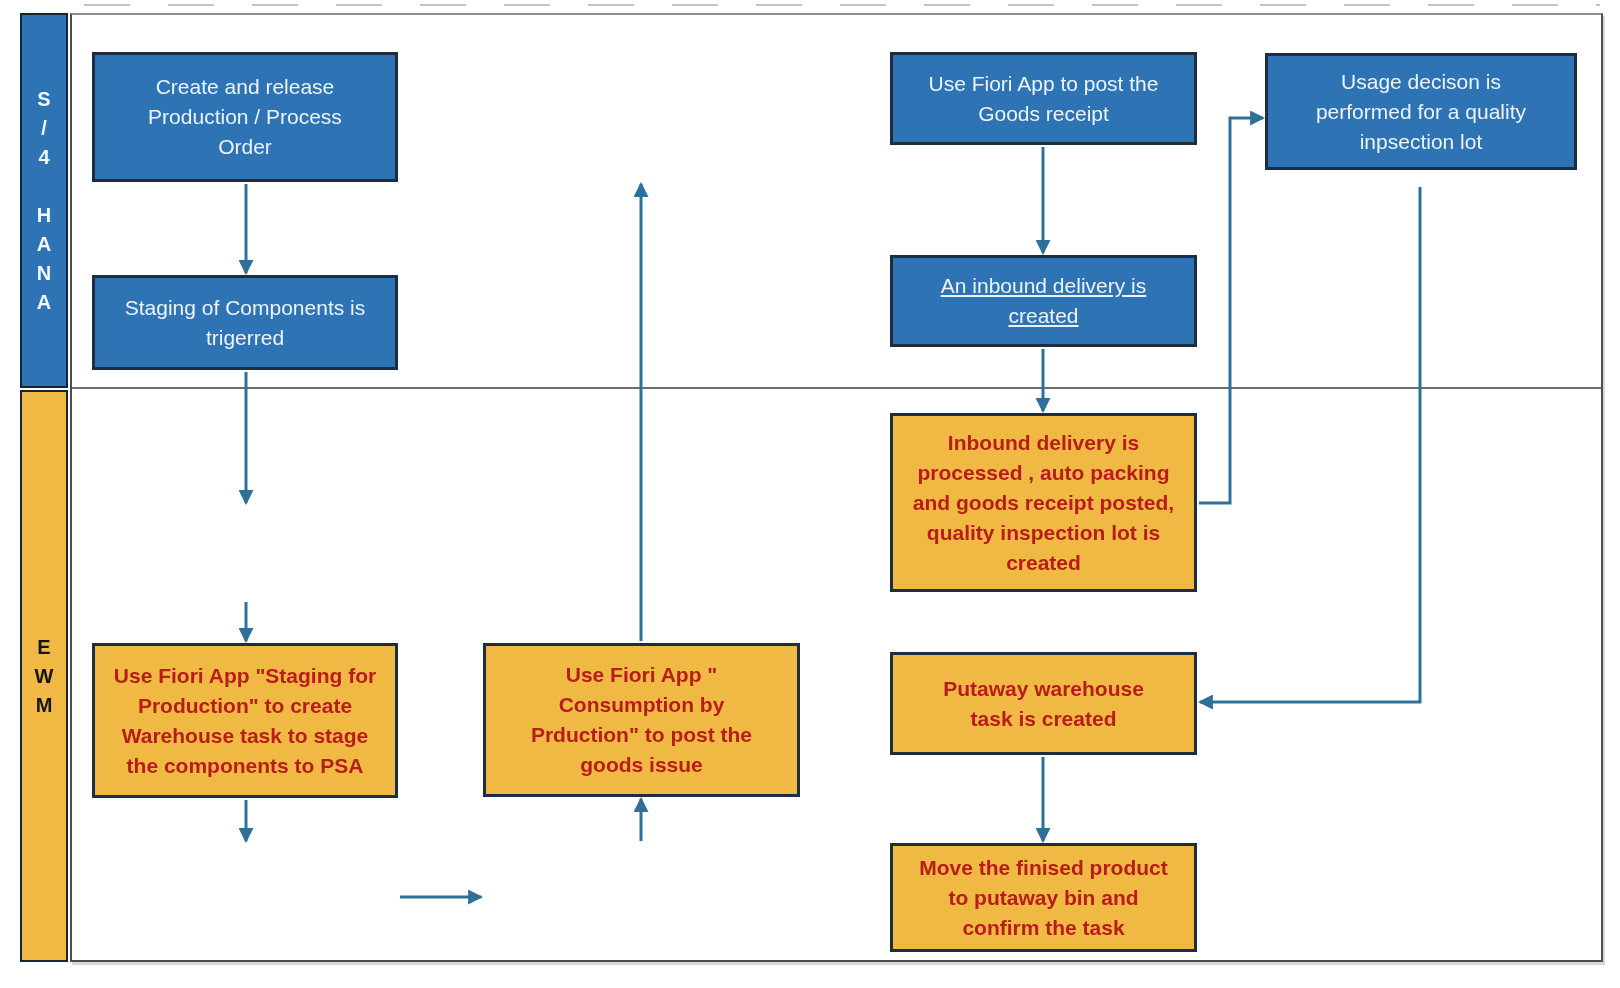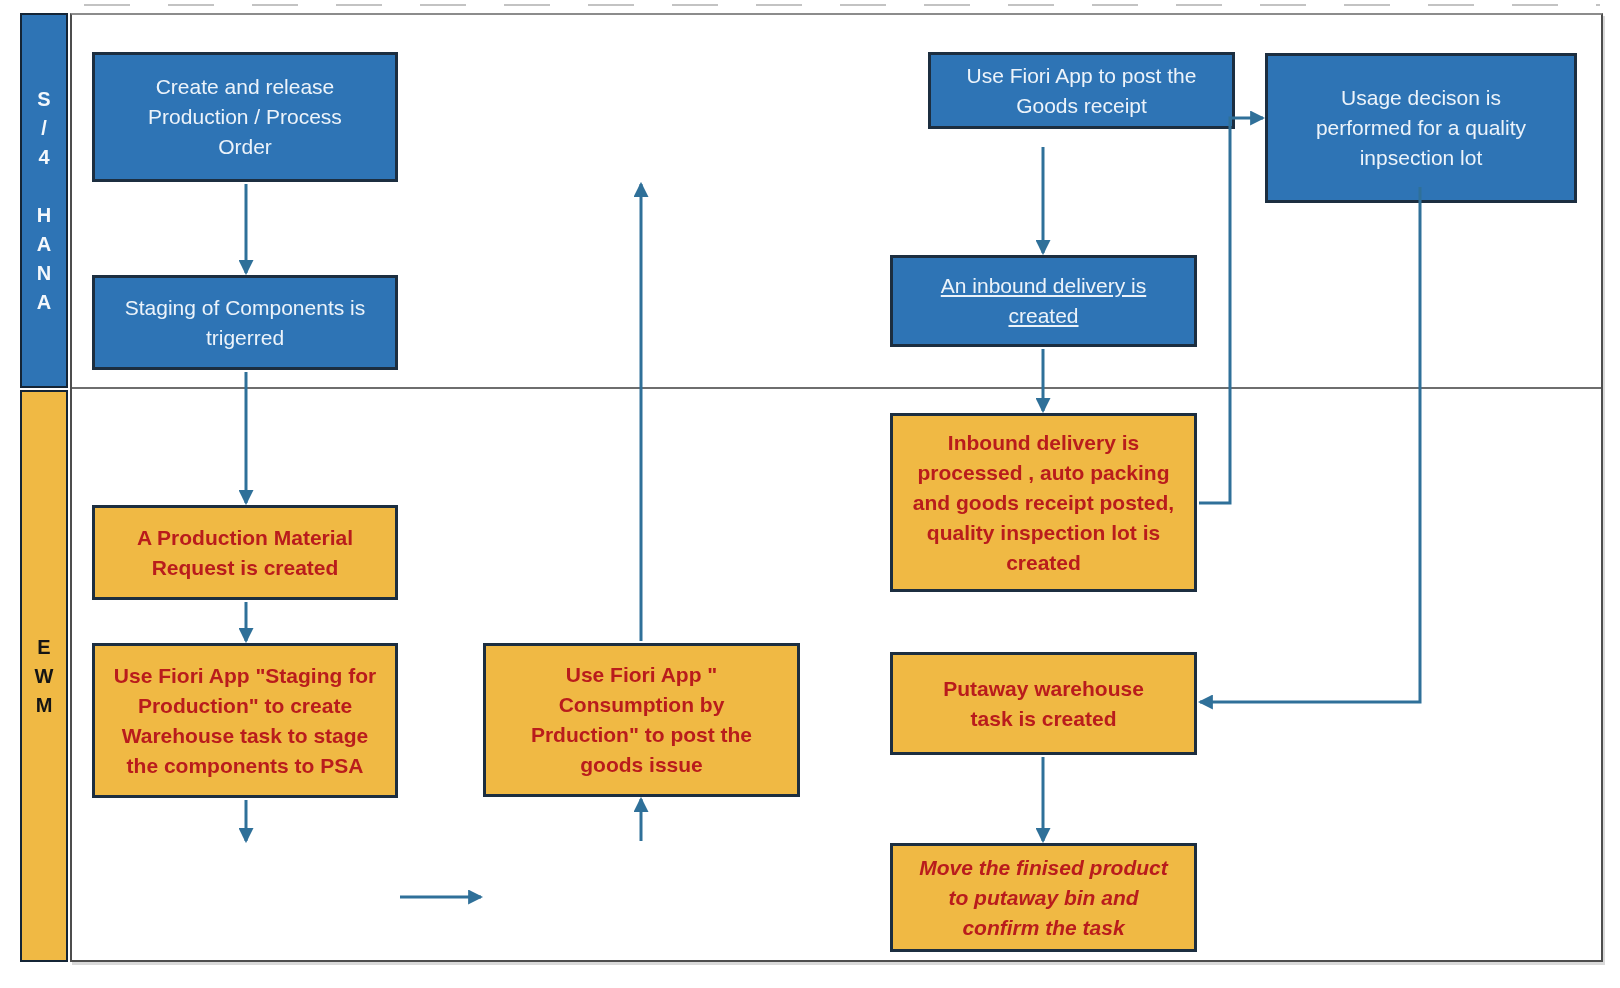--- a/index.html
+++ b/index.html
@@ -29,32 +29,32 @@
   .node{
     position:absolute;box-sizing:border-box;border:3px solid #1c2e40;
     display:flex;align-items:center;justify-content:center;text-align:center;
     font-size:21px;line-height:30px;
   }
   .node span{display:block;margin:0 auto;}
   .node-blue{background:#2E74B5;color:#ecf3fa;font-weight:normal;}
   .node-yellow{background:#F0B944;color:#b91c1c;font-weight:bold;}
   .n1 {left:92px;  top:52px;  width:306px;height:130px;} .n1 span{max-width:225px;}
   .n2 {left:483px; top:50px;  width:317px;height:132px;} .n2 span{max-width:235px;}
-  .n3 {left:890px; top:52px;  width:307px;height:77px;margin-left:38px;}  .n3 span{max-width:250px;}
-  .n4 {left:1265px;top:53px;  width:312px;height:150px;} .n4 span{max-width:238px;}
+  .n3 {left:890px; top:52px;  width:307px;height:93px;}  .n3 span{max-width:250px;}
+  .n4 {left:1265px;top:53px;  width:312px;height:117px;} .n4 span{max-width:238px;}
   .n5 {left:92px;  top:275px; width:306px;height:95px;}  .n5 span{max-width:250px;text-align:center;}
   .n6 {left:890px; top:255px; width:307px;height:92px;text-decoration:underline;}  .n6 span{max-width:230px;}
   .n7 {left:92px;  top:505px; width:306px;height:95px;}  .n7 span{max-width:230px;}
   .n8 {left:890px; top:413px; width:307px;height:179px;} .n8 span{max-width:262px;}
   .n9 {left:92px;  top:643px; width:306px;height:155px;} .n9 span{max-width:272px;}
   .n10{left:483px; top:643px; width:317px;height:154px;} .n10 span{max-width:240px;}
   .n11{left:890px; top:652px; width:307px;height:103px;} .n11 span{max-width:240px;}
   .n12{left:92px;  top:843px; width:306px;height:109px;} .n12 span{max-width:258px;}
   .n13{left:483px; top:843px; width:317px;height:109px;} .n13 span{max-width:170px;}
-  .n14{left:890px; top:843px; width:307px;height:109px;font-style:italic;} .n14 span{max-width:252px;}
+  .n14{left:890px; top:843px; width:307px;height:109px;} .n14 span{max-width:252px;}
   .arrows{position:absolute;left:0;top:0;width:1620px;height:988px;pointer-events:none;}
 </style>
 </head>
 <body>
 
 <div class="canvas">
 
   <div class="ruler-ticks"></div>
 
   <div class="frame"></div>
@@ -85,23 +85,20 @@
   </div>
   <div class="node node-blue n4">
     <span>Usage decison is performed for a quality inpsection lot</span>
   </div>
   <div class="node node-blue n5">
     <span>Staging of Components is trigerred</span>
   </div>
   <div class="node node-blue n6">
     <span>An inbound delivery is created</span>
   </div>
-  <div class="node node-yellow n7">
-    <span>A Production Material Request is created</span>
-  </div>
   <div class="node node-yellow n8">
     <span>Inbound delivery is processed , auto packing and goods receipt posted, quality inspection lot is created</span>
   </div>
   <div class="node node-yellow n9">
     <span>Use Fiori App "Staging for Production"  to create Warehouse task to stage the components to PSA</span>
   </div>
   <div class="node node-yellow n10">
     <span>Use Fiori App " Consumption by Prduction"  to post the goods issue</span>
   </div>
   <div class="node node-yellow n11">

